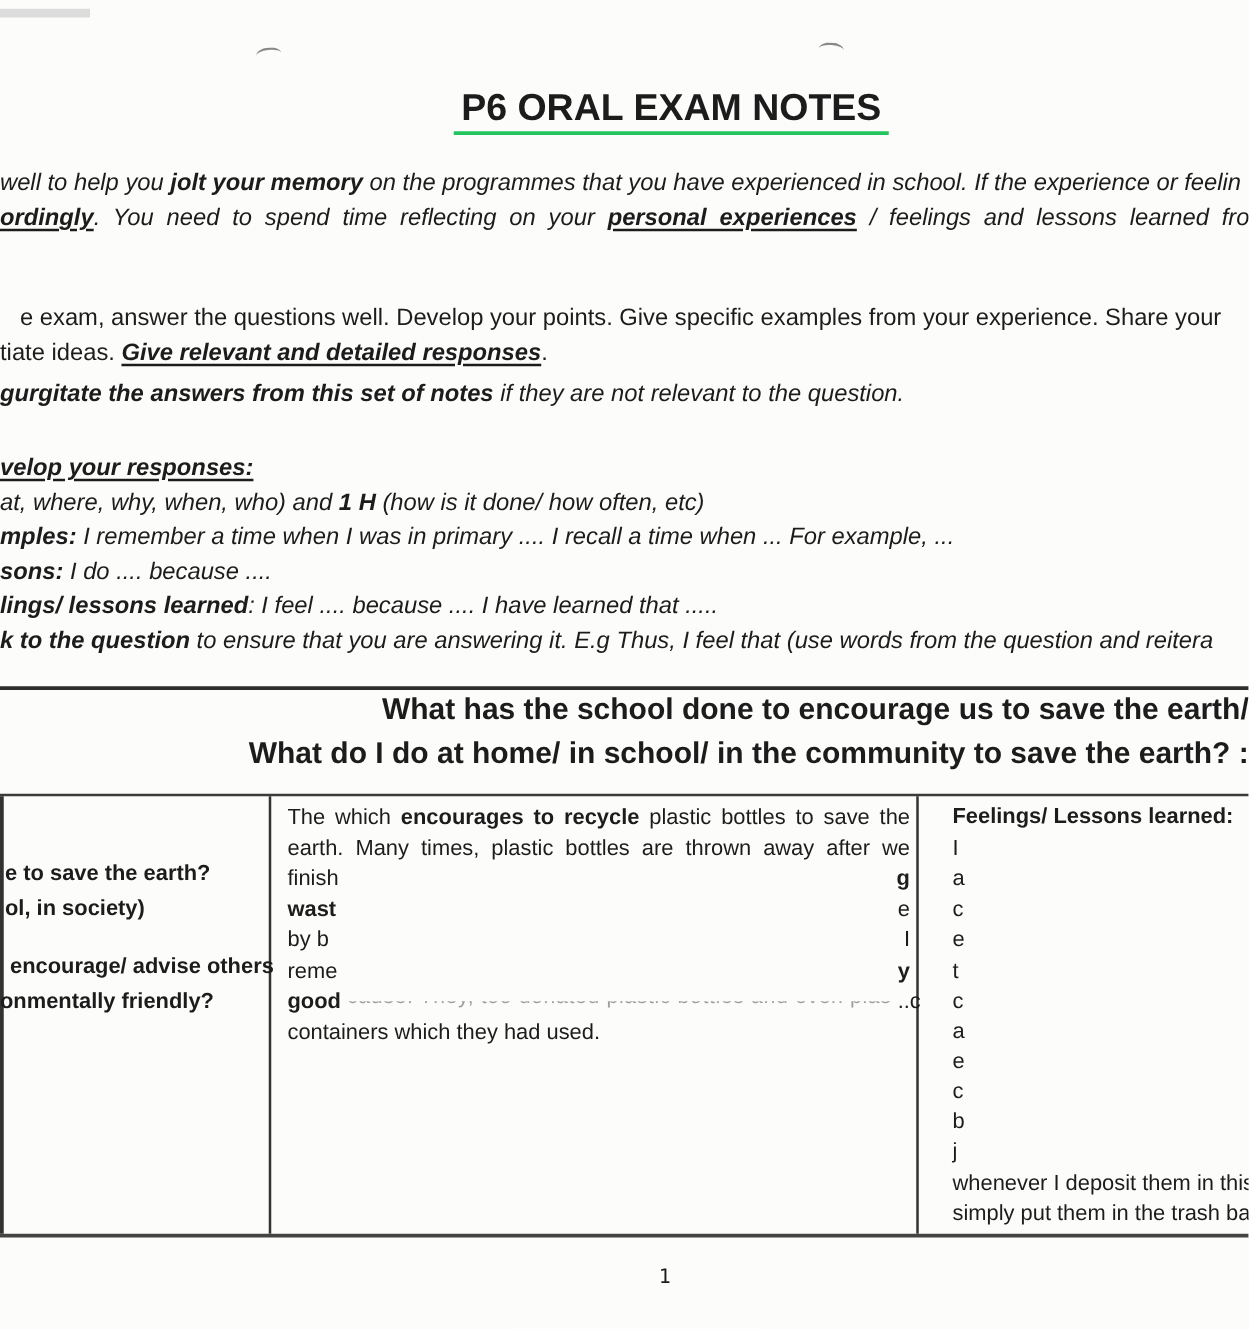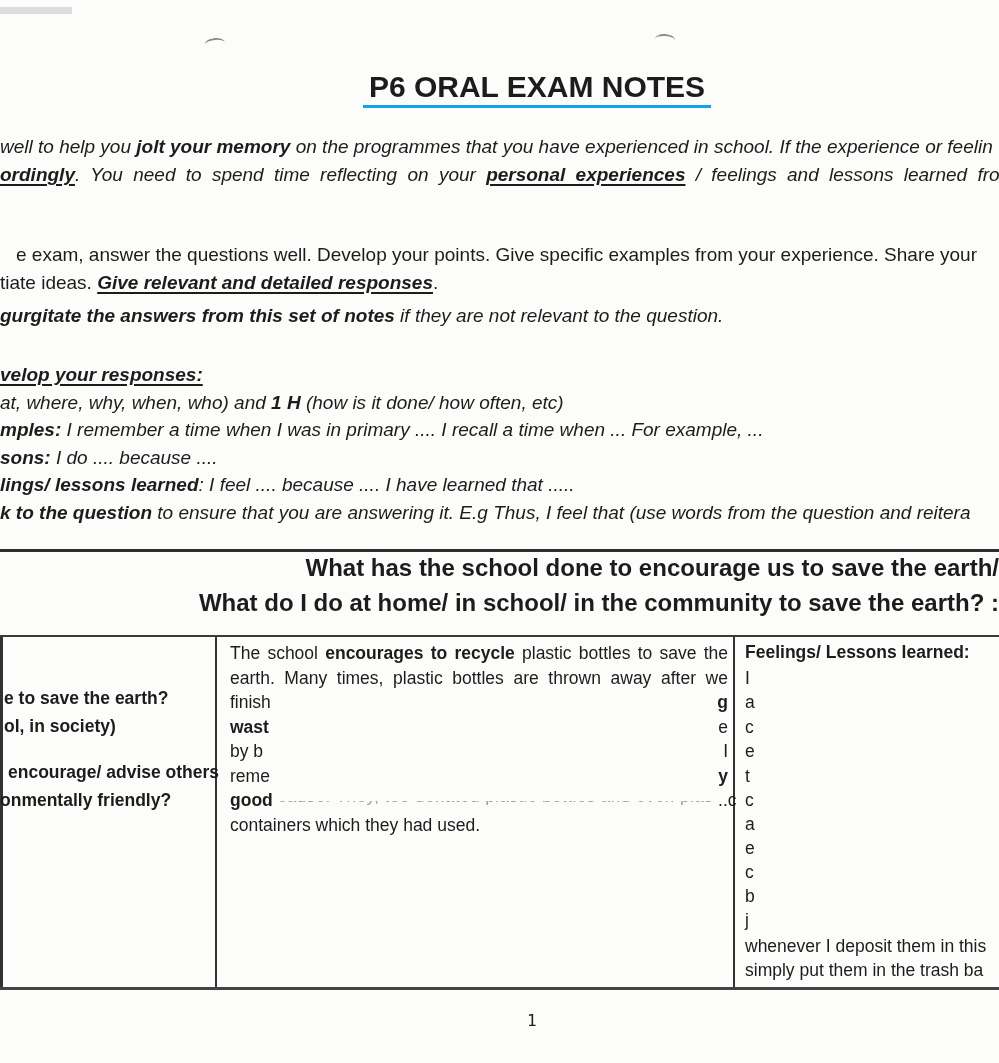--- a/index.html
+++ b/index.html
@@ -11,42 +11,42 @@
   .line{position:absolute; white-space:nowrap; font-size:19px; line-height:22px;}
   .it{font-style:italic;}
   .b{font-weight:bold;}
   .u{text-decoration:underline; text-decoration-thickness:2px; text-underline-offset:3px;margin-top:36px;}
   .scan-strip{position:absolute; left:0; top:7px; width:72px; height:7px; background:#dcdcdc;}
   .squiggle{position:absolute; width:20px; height:9px; border-top:2px solid #8a8a8a; border-radius:50% 50% 0 0;}
   #squiggle-1{left:205px; top:38px; transform:rotate(-6deg);}
   #squiggle-2{left:655px; top:34px; transform:rotate(4deg);}
   #doc-title{position:absolute; left:0; top:70px; width:1074px; text-align:center;
     font-size:30px; font-weight:bold;}
-  #doc-title span{border-bottom:3px solid #0ea5e9; padding:0 6px 2px 6px;text-align:right;}
+  #doc-title span{border-bottom:3px solid #22c55e; padding:0 6px 2px 6px;text-align:right;}
   .wsp{word-spacing:5px;}
   
   .hline{position:absolute; left:0; width:999px; background:#2e2e2e;}
   #tbl-top{top:549px; height:3px;}
   #tbl-mid{top:635px; height:2px; background:#3a3a3a;}
   #tbl-bot{top:987px; height:3px; background:#444;}
   .vline{position:absolute; top:637px; height:350px; background:#323232;}
   #v-left{left:0; width:3px;}
   #v-c1{left:215px; width:2px;}
   #v-c2{left:733px; width:2px;}
   .tbl-head{position:absolute; left:0; width:999px; text-align:right;
     font-weight:bold; font-size:24px;}
   #tbl-head-1{top:554px;}
   #tbl-head-2{top:589px;}
   .cell-line{position:absolute; white-space:nowrap; font-size:17.5px;}
   .leftcol{left:4px; font-weight:bold;}
   .midcol{left:230px;}
   .mid-just{width:498px; text-align:justify; text-align-last:justify;}
   .frag-row{position:absolute; left:230px; width:498px; display:flex;
     justify-content:space-between; font-size:17.5px;}
-  .rightcol{left:745px;}
+  .rightcol{left:762px;}
   
   .faded-slice{display:inline-block; height:6px; overflow:hidden; vertical-align:-1px; color:#9d9d9d;}
   .faded-slice>span{display:block; margin-top:-14px; font-size:17px; letter-spacing:.5px;}
   #page-num{position:absolute; left:527px; top:1011px; font-size:16px;
     font-family:"DejaVu Sans Mono", monospace;}
 </style>
 </head>
 <body>
 
 <div id="page">
@@ -102,21 +102,21 @@
 
   <div class="tbl-head" id="tbl-head-1">What has the school done to encourage us to save the earth/</div>
   <div class="tbl-head" id="tbl-head-2">What do I do at home/ in school/ in the community to save the earth? :</div>
 
   <div class="cell-line leftcol" style="top:688px;">e to save the earth?</div>
   <div class="cell-line leftcol" style="top:716px;">ol, in society)</div>
   <div class="cell-line leftcol" style="left:8px; top:762px;">encourage/ advise others</div>
   <div class="cell-line leftcol" style="left:0; top:790px;">onmentally friendly?</div>
 
   <div class="cell-line midcol mid-just" style="top:643px;">
-    <span>The school </span><span class="b">encourages to recycle</span><span> plastic bottles to save the</span>
+    <span>The which </span><span class="b">encourages to recycle</span><span> plastic bottles to save the</span>
   </div>
   <div class="cell-line midcol mid-just" style="top:668px;">earth. Many times, plastic bottles are thrown away after we</div>
 
   <div class="frag-row" style="top:692px;">
     <span>finish</span>
     <span class="b">g</span>
   </div>
   <div class="frag-row" style="top:717px;">
     <span class="b">wast</span>
     <span>e</span>

